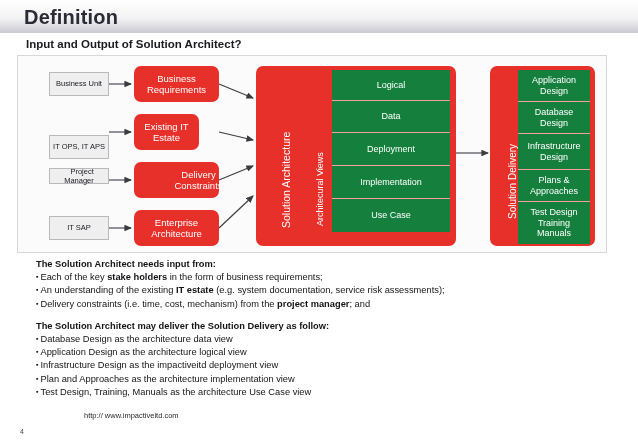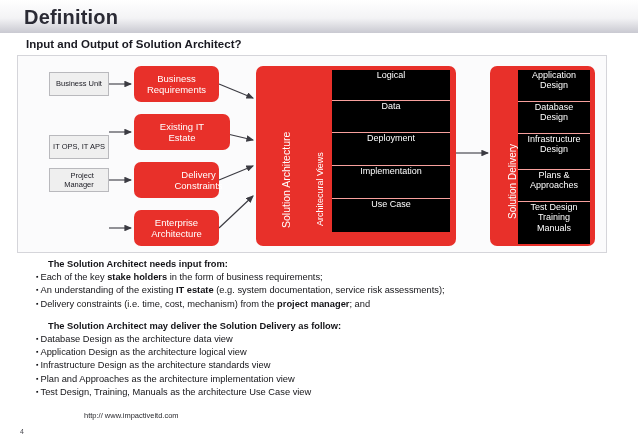--- a/index.html
+++ b/index.html
@@ -101,24 +101,25 @@
   .panel-label {
     position: absolute;
     color: #ffffff;
     font-size: 10px;
     white-space: nowrap;
     transform: rotate(-90deg);
     transform-origin: left top;
   }
   .sub-cell {
     position: absolute;
-    background: #000000;
+    background: #15803d;
     color: #ffffff;
     font-size: 9px;
     display: flex;
+    align-items: center;
     justify-content: center;
     text-align: center;
     line-height: 1.15;
     box-sizing: border-box;
     border-bottom: 1px solid #f7a09d;
     padding: 0 2px;
   }
   .sub-cell.last { border-bottom: none; }
   .arrow-svg {
     position: absolute;
@@ -131,21 +132,21 @@
   .body-text {
     position: absolute;
     left: 36px;
     top: 258px;
     width: 560px;
     font-size: 9.3px;
     color: #141418;
     line-height: 13.2px;
   }
   .body-text p { margin: 0; }
-  .body-text .lead { font-weight: bold; margin-left: 12px; }
+  .body-text .lead { font-weight: bold; }
   .bullet-line { text-indent: 0; }
   .bullet-line::before {
     content: "\25AA";
     font-size: 7px;
     margin-right: 2px;
     position: relative;
     top: -1px;
   }
   .gap { height: 9px; }
   .url {
@@ -195,30 +196,33 @@
 
       <line x1="438" y1="97" x2="470" y2="97" stroke="#3b3b42" stroke-width="1.1" marker-end="url(#ah)"></line>
     </svg>
 
     <div class="grey-box" style="left:31px; top:16px; width:60px; height:24px;">
       <span>Business Unit</span>
     </div>
     <div class="grey-box" style="left:31px; top:79px; width:60px; height:24px;">
       <span>IT OPS, IT APS</span>
     </div>
-    <div class="grey-box" style="left:31px; top:112px; width:60px; height:24px; white-space:pre-line;">
+    <div class="grey-box" style="left:31px; top:112px; width:60px; height:16px; white-space:pre-line;">
       <span style="white-space:pre-line;">Project
 Manager</span>
+    </div>
+    <div class="grey-box" style="left:31px; top:160px; width:60px; height:24px;">
+      <span>IT SAP</span>
     </div>
 
     <div class="red-box" style="left:116px; top:10px; width:85px; height:36px; white-space:pre-line;justify-content:center;">
       <span style="white-space:pre-line;">Business
 Requirements</span>
     </div>
-    <div class="red-box" style="left:116px; top:58px; width:96px; height:36px; white-space:pre-line;">
+    <div class="red-box" style="left:116px; top:58px; width:65px; height:36px; white-space:pre-line;">
       <span style="white-space:pre-line;">Existing IT
 Estate</span>
     </div>
     <div class="red-box" style="left:116px; top:106px; width:85px; height:36px; white-space:pre-line;">
       <span style="white-space:pre-line;margin-left:44px;">Delivery
 Constraints</span>
     </div>
     <div class="red-box" style="left:116px; top:154px; width:85px; height:36px; white-space:pre-line;">
       <span style="white-space:pre-line;">Enterprise
 Architecture</span>
@@ -272,20 +276,20 @@
 
   <div class="body-text">
     <p class="lead">The Solution Architect needs input from:</p>
     <p class="bullet-line">Each of the key <b>stake holders</b> in the form of business requirements;</p>
     <p class="bullet-line">An understanding of the existing <b>IT estate</b> (e.g. system documentation, service risk assessments);</p>
     <p class="bullet-line">Delivery constraints (i.e. time, cost, mechanism) from the <b>project manager</b>; and</p>
     <div class="gap"></div>
     <p class="lead">The Solution Architect may deliver the Solution Delivery as follow:</p>
     <p class="bullet-line">Database Design as the architecture data view</p>
     <p class="bullet-line">Application Design as the architecture logical view</p>
-    <p class="bullet-line">Infrastructure Design as the architecture standards view</p>
+    <p class="bullet-line">Infrastructure Design as the impactiveitd deployment view</p>
     <p class="bullet-line">Plan and Approaches as the architecture implementation view</p>
     <p class="bullet-line">Test Design, Training, Manuals as the architecture Use Case view</p>
   </div>
 
   <div class="url">http:// www.impactiveitd.com</div>
   <div class="page-num">4</div>
 </div>
 
 </body></html>

